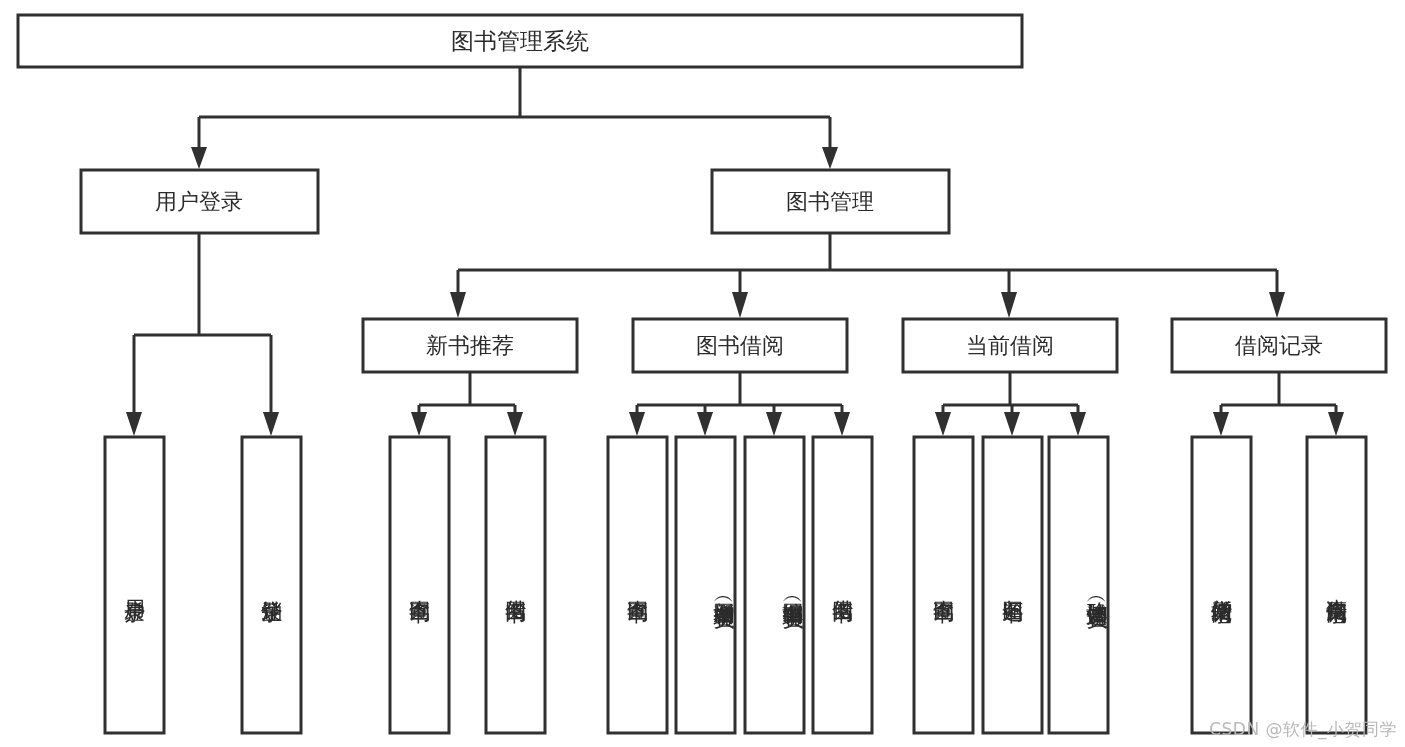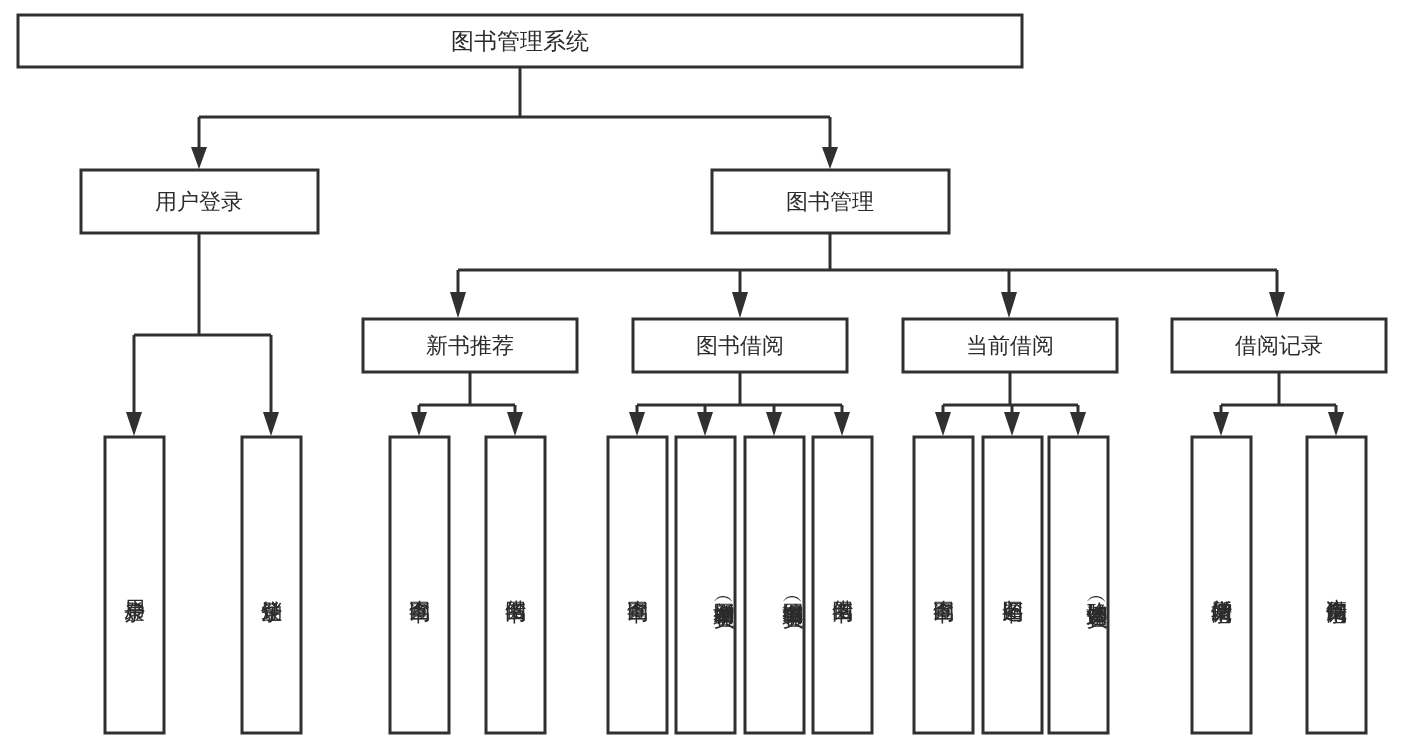--- a/index.html
+++ b/index.html
@@ -223,14 +223,15 @@
   <div class="vlabel" style="left:745px; top:441px; width:59px; height:296px; display:flex; align-items:flex-start; justify-content:center;">编辑图书（管理员）</div>
   <div class="vlabel" style="left:813px; top:437px; width:59px; height:296px; display:flex; align-items:center; justify-content:center;">借阅图书</div>
 
   <div class="vlabel" style="left:914px; top:437px; width:59px; height:296px; display:flex; align-items:center; justify-content:center;">查询图书</div>
   <div class="vlabel" style="left:983px; top:437px; width:59px; height:296px; display:flex; align-items:center; justify-content:center;">归还图书</div>
   <div class="vlabel" style="left:1049px; top:441px; width:59px; height:296px; display:flex; align-items:flex-start; justify-content:center;">确认归还（管理员）</div>
 
   <div class="vlabel" style="left:1192px; top:437px; width:59px; height:296px; display:flex; align-items:center; justify-content:center;">新增借阅记录</div>
   <div class="vlabel" style="left:1307px; top:437px; width:59px; height:296px; display:flex; align-items:center; justify-content:center;">查询借阅记录</div>
 
+  <div class="watermark">CSDN @软件_小贺同学</div>
 
 </div>
 
 </body></html>

